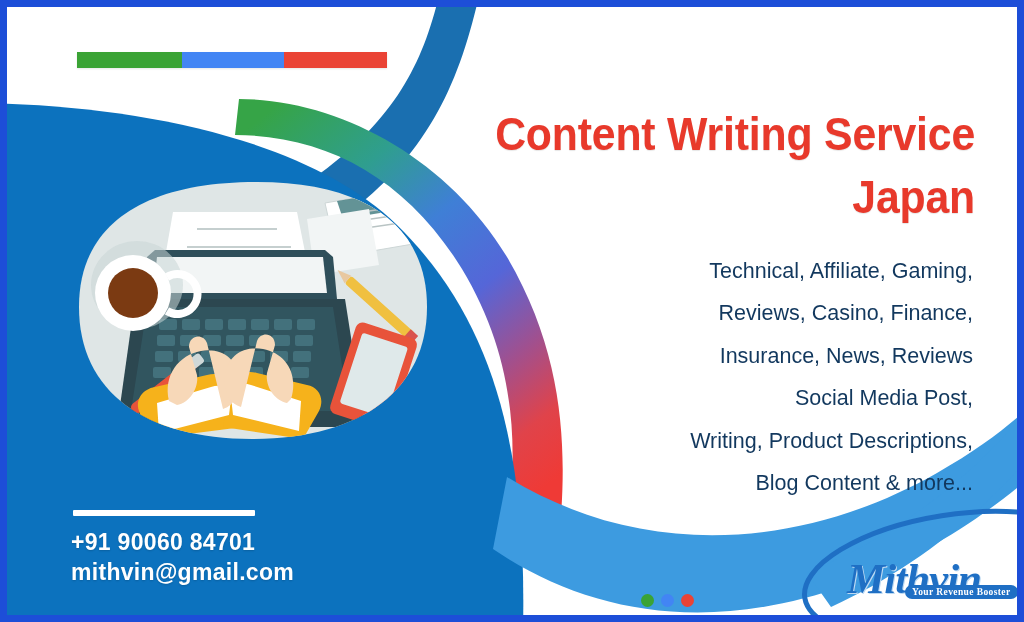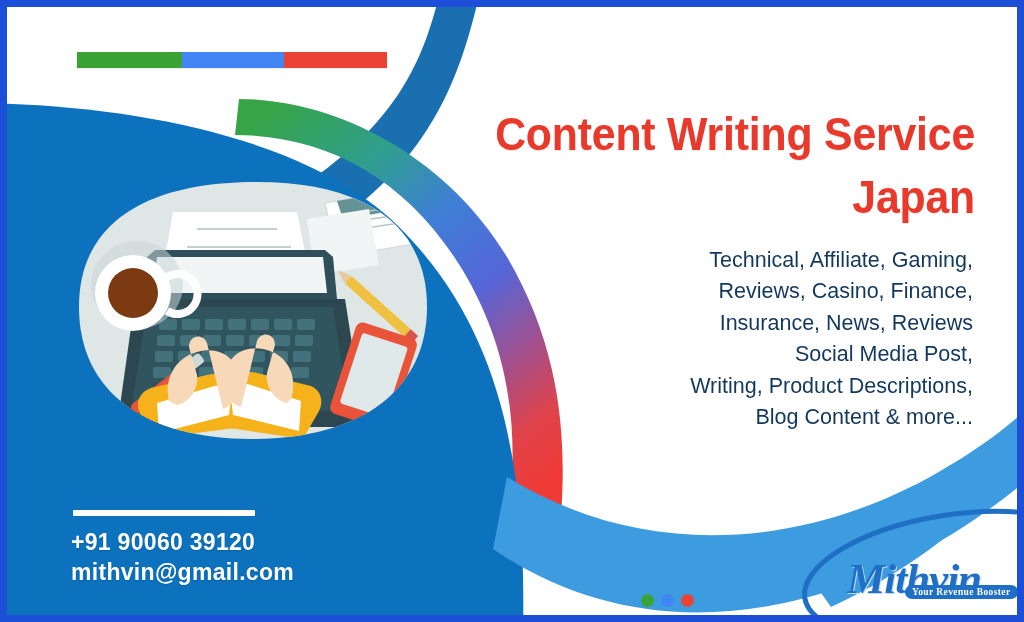--- a/index.html
+++ b/index.html
@@ -22,21 +22,21 @@
   
   .headline{position:absolute;right:42px;top:96px;width:620px;text-align:right;
             color:#e8392b;font-family:"Liberation Sans Narrow","Liberation Sans",sans-serif;
             font-weight:700;font-size:46px;line-height:1.36;letter-spacing:-.2px;
             transform:scaleX(.93);transform-origin:right center;
             text-shadow:0 1px 1px rgba(0,0,0,.10);}
 
   
   .blurb{position:absolute;right:44px;top:238px;width:420px;text-align:right;
          color:#12385e;font-size:21.5px;line-height:1.465;font-weight:400;}
-  .blurb div{white-space:nowrap;}
+  .blurb div{white-space:nowrap;margin-top:11px;}
 
   
   .rule{position:absolute;left:66px;top:503px;width:182px;height:6px;background:#ffffff;
         border-radius:1px;}
   .contact{position:absolute;left:64px;top:521px;color:#ffffff;font-weight:700;
            font-size:23px;line-height:1.30;letter-spacing:.3px;
            text-shadow:0 1px 2px rgba(0,0,0,.16);}
 
   
   .dots{position:absolute;left:634px;top:587px;display:flex;gap:7px;}
@@ -217,21 +217,21 @@
     <div>Technical, Affiliate, Gaming,</div>
     <div>Reviews, Casino, Finance,</div>
     <div>Insurance, News, Reviews</div>
     <div>Social Media Post,</div>
     <div>Writing, Product Descriptions,</div>
     <div>Blog Content &amp; more...</div>
   </div>
 
   <div class="rule"></div>
   <div class="contact">
-    <div>+91 90060 39120</div>
+    <div>+91 90060 84701</div>
     <div>mithvin@gmail.com</div>
   </div>
 
   <div class="dots">
     <i style="background:#3aa335"></i>
     <i style="background:#4285f4"></i>
     <i style="background:#ea4335"></i>
   </div>
 
   <div class="logo">

